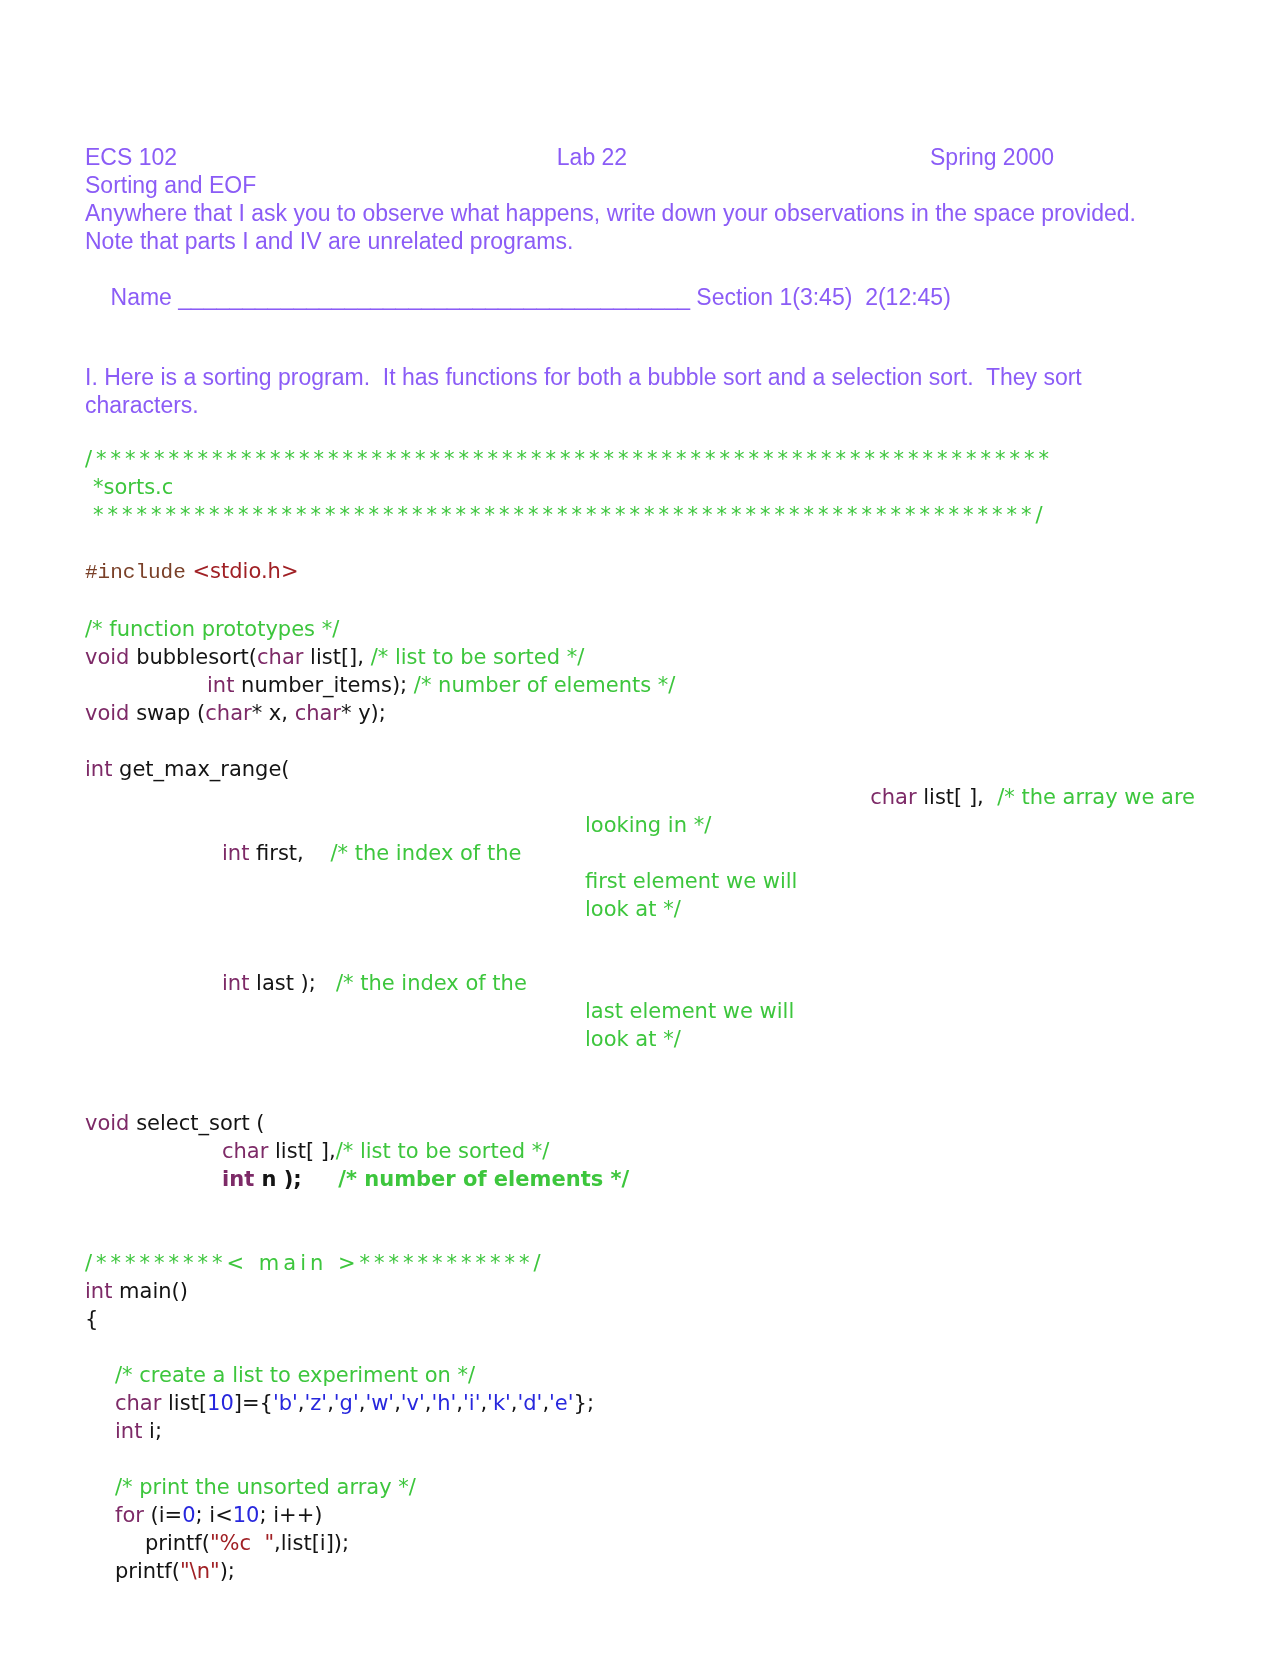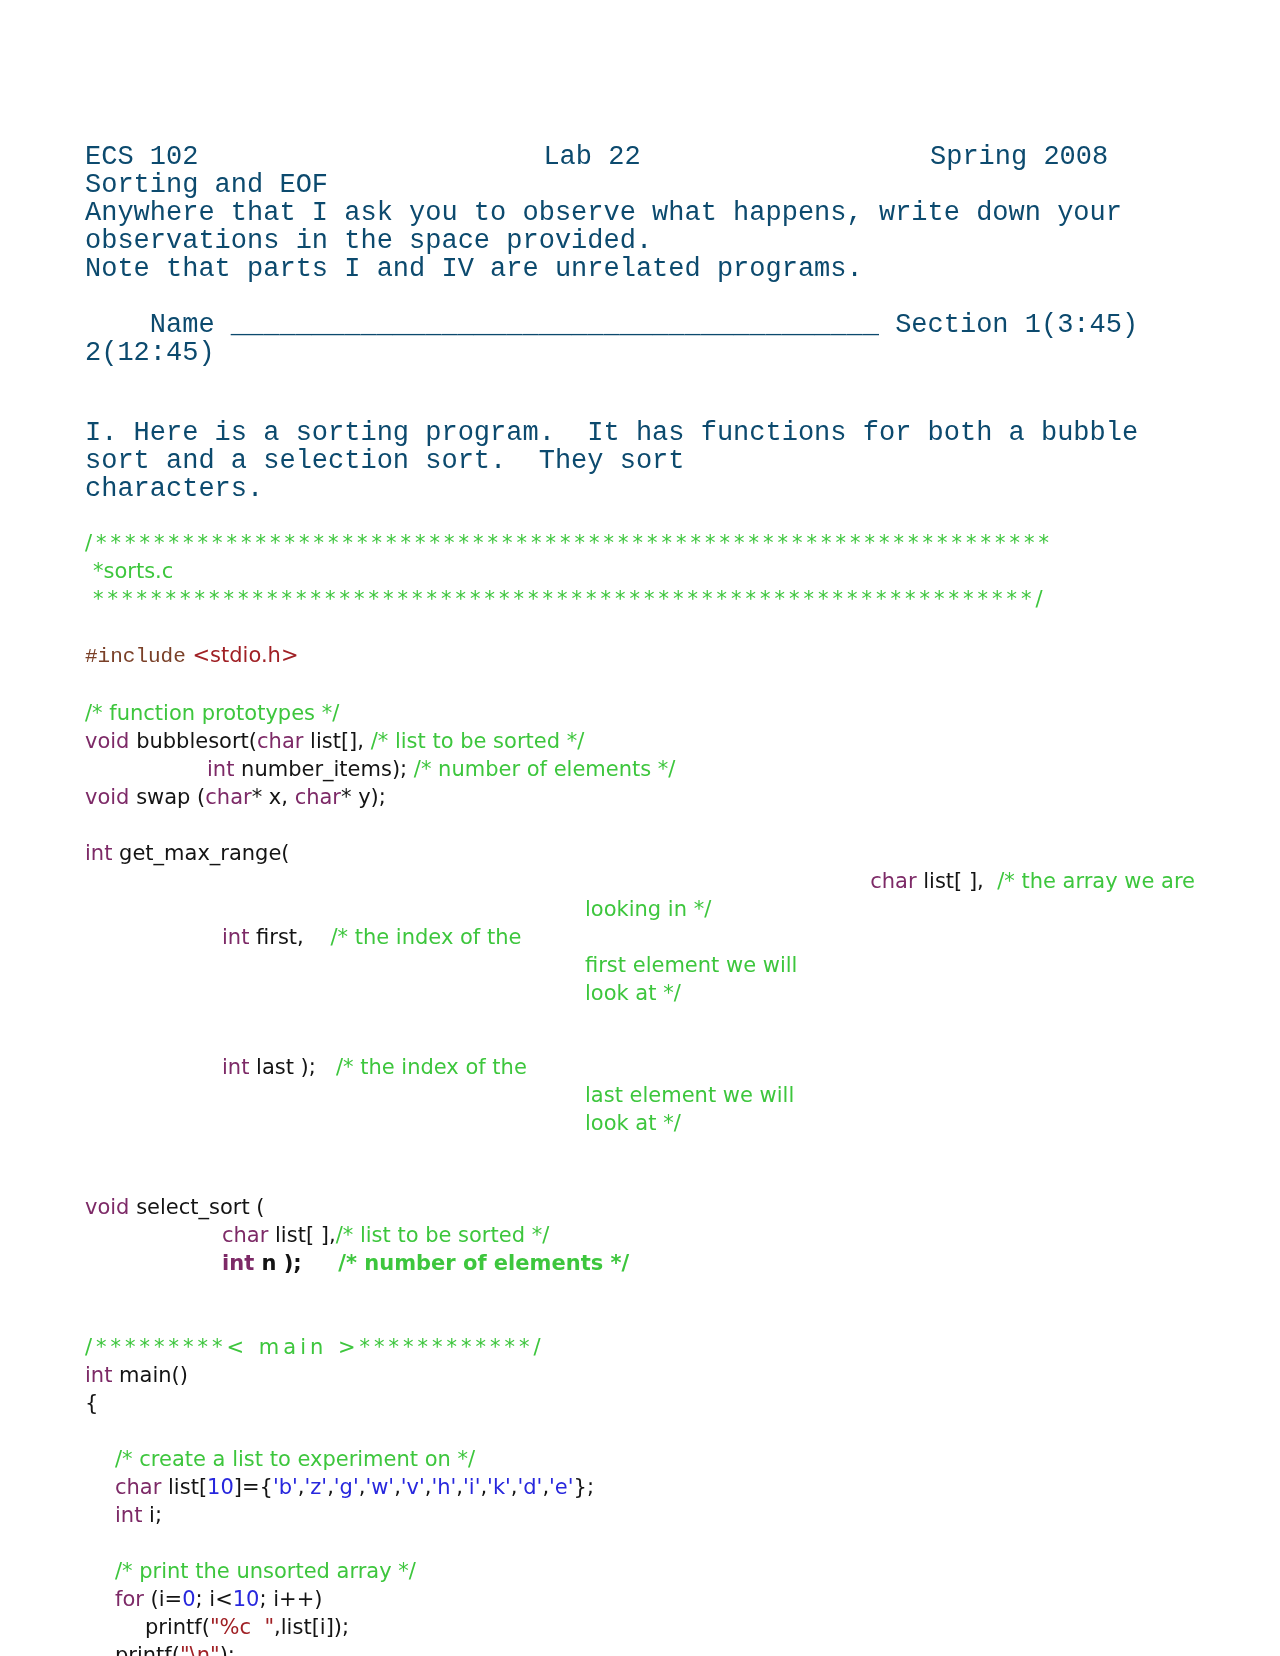--- a/index.html
+++ b/index.html
@@ -11,24 +11,24 @@
     position: relative;
     width: 1280px;
     height: 1656px;
     background: #ffffff;
     box-sizing: border-box;
     padding: 143px 85px 0 85px;
     overflow: hidden;
   }
   
   .prose {
-    font-family: Liberation Mono, monospace;
-    font-size: 27px;
+    font-family: Liberation Sans, sans-serif;
+    font-size: 23px;
     line-height: 28px;
-    color: #0c4a6e;
+    color: #8b5cf6;
     white-space: pre-wrap;
   }
   .hdr-row {
     position: relative;
     height: 28px;
   }
   .hdr-left { position: absolute; left: 0; top: 0; }
   .hdr-center {
     position: absolute; left: 0; right: 96px; top: 0;
     text-align: center;
@@ -62,21 +62,21 @@
   .seg-p   { color: var(--plain); }
 </style>
 </head>
 <body>
 
 <div class="page">
 
   <div class="prose hdr-row">
     <span class="hdr-left">ECS 102</span>
     <span class="hdr-center">Lab 22</span>
-    <span class="hdr-right">Spring 2008</span>
+    <span class="hdr-right">Spring 2000</span>
   </div>
 
   <div class="prose subtitle-row">Sorting and EOF</div>
 
   <div class="prose">Anywhere that I ask you to observe what happens, write down your observations in the space provided.</div>
   <div class="prose">Note that parts I and IV are unrelated programs.</div>
 
   <div class="prose name-row">
     <span>Name </span><span>________________________________________</span><span> Section 1(3:45)  2(12:45)</span>
   </div>

